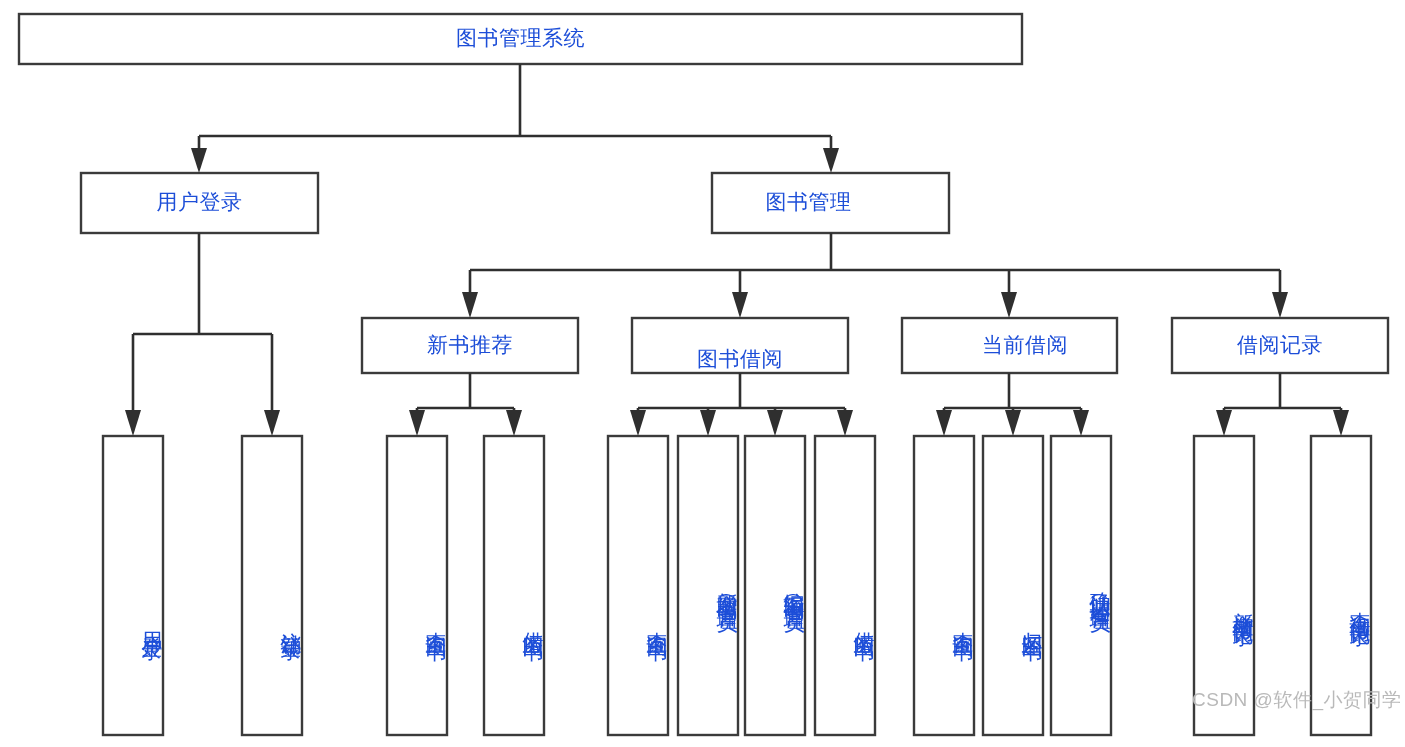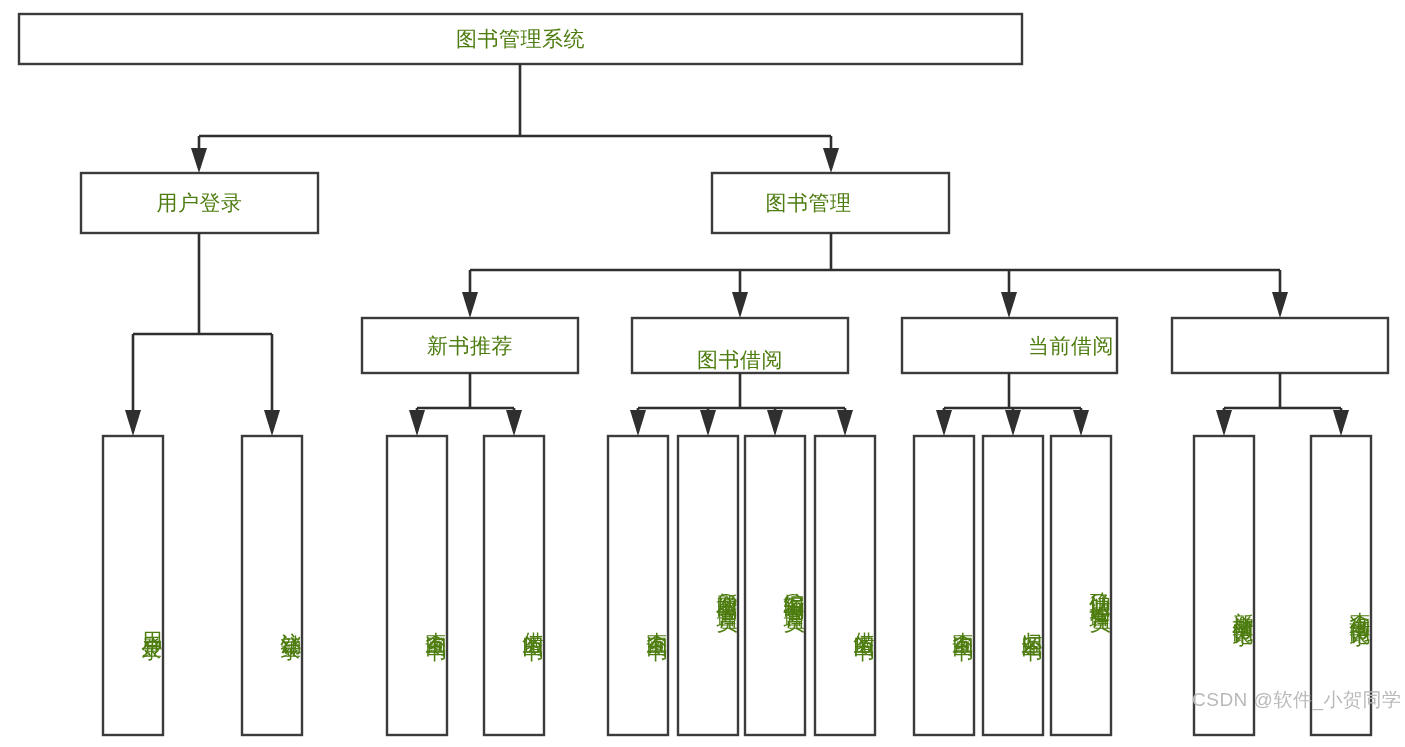--- a/index.html
+++ b/index.html
@@ -38,23 +38,24 @@
   }
   .arrow-head {
     fill: #2f2f2f;
     stroke: none;
   }
   .node-label {
     position: absolute;
     display: flex;
     align-items: center;
     justify-content: center;
-    color: #4d7c0f;
+    color: #1d4ed8;
     pointer-events: none;
     box-sizing: border-box;
+    font-family: Liberation Serif, serif;
   }
   .node-label.horizontal {
     font-size: 21px;
     letter-spacing: 0.5px;
     line-height: 1.1;
   }
   .node-label.vertical {
     writing-mode: vertical-rl;
     text-orientation: upright;
     font-size: 21px;
@@ -142,21 +143,22 @@
     <polygon class="arrow-head" points="1341,436 1333,410 1349,410"></polygon>
   </svg>
 
   <div class="node-label horizontal" style="left:19px; top:14px; width:1003px; height:50px;">图书管理系统</div>
 
   <div class="node-label horizontal" style="left:81px; top:173px; width:237px; height:60px;">用户登录</div>
   <div class="node-label horizontal" style="left:712px; top:173px; width:193px; height:60px;">图书管理</div>
 
   <div class="node-label horizontal" style="left:362px; top:318px; width:216px; height:55px;">新书推荐</div>
   <div class="node-label horizontal" style="left:632px; top:336px; width:216px; height:48px;">图书借阅</div>
-  <div class="node-label horizontal" style="left:948px; top:318px; width:246px; height:55px;">当前借阅</div>
+  <div class="node-label horizontal" style="left:902px; top:318px; width:246px; height:55px;">当前借阅</div>
+  <div class="node-label horizontal" style="left:1172px; top:318px; width:216px; height:55px;">借阅记录</div>
 
   <div class="node-label vertical" style="left:103px; top:506px; width:60px; height:229px;">用户登录</div>
   <div class="node-label vertical" style="left:242px; top:506px; width:60px; height:229px;">注销登录</div>
 
   <div class="node-label vertical" style="left:387px; top:506px; width:60px; height:229px;">查询图书</div>
   <div class="node-label vertical" style="left:484px; top:506px; width:60px; height:229px;">借阅图书</div>
 
   <div class="node-label vertical" style="left:608px; top:506px; width:60px; height:229px;">查询图书</div>
   <div class="node-label vertical" style="left:678px; top:442px; width:60px; height:293px;">新增图书（管理员）</div>
   <div class="node-label vertical" style="left:745px; top:442px; width:60px; height:293px;">编辑图书（管理员）</div>

